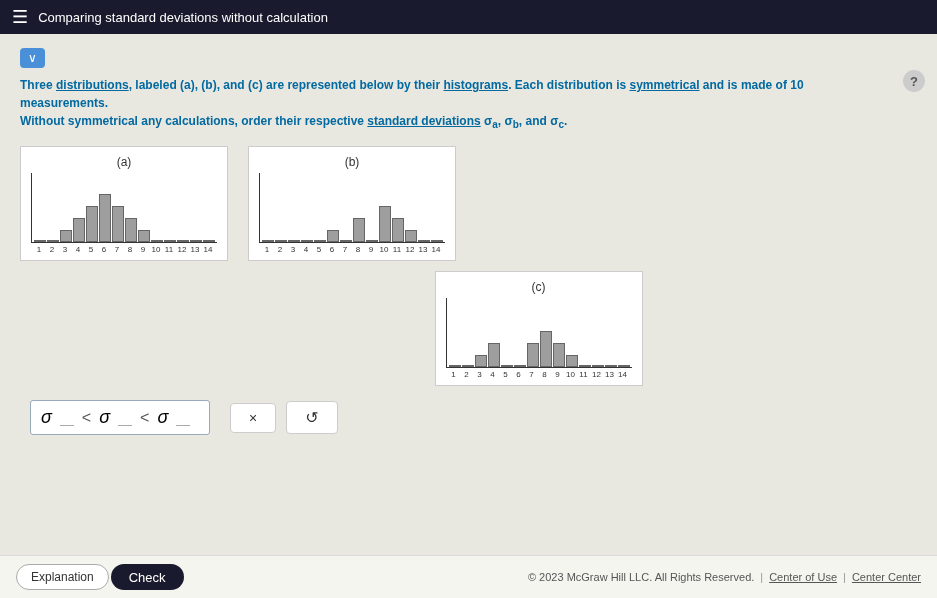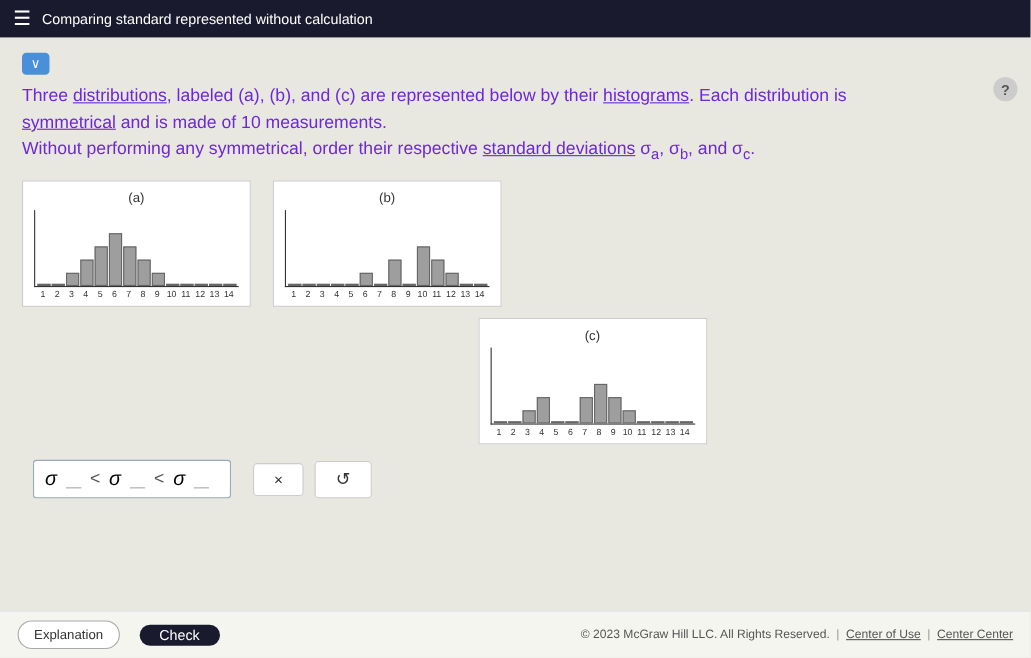--- a/index.html
+++ b/index.html
@@ -36,25 +36,26 @@
       border: none;
       border-radius: 4px;
       padding: 3px 8px;
       font-size: 12px;
       cursor: pointer;
       margin-bottom: 8px;
     }
 
     
     .problem-text {
-      font-size: 16px;
+      font-size: 12px;
       line-height: 1.5;
-      color: #6d28d9;
+      color: #0369a1;
       margin-bottom: 14px;
       max-width: 820px;
+      font-weight: bold;
     }
     .problem-text .underline {
       text-decoration: underline;
     }
 
     
     .histograms-row {
       display: flex;
       gap: 20px;
       margin-bottom: 10px;
@@ -175,22 +176,21 @@
       background: #f5f5f0;
       border-top: 1px solid #ddd;
       padding: 8px 16px;
       display: flex;
       align-items: center;
       justify-content: space-between;
     }
 
     .bottom-left {
       display: flex;
-      gap: 18px;
-      align-items: center;
+      gap: 2px;
     }
 
     .btn-explanation {
       background: white;
       border: 1px solid #aaa;
       border-radius: 20px;
       padding: 5px 14px;
       font-size: 12px;
       cursor: pointer;
       color: #333;
@@ -241,34 +241,34 @@
       font-weight: bold;
       color: #555;
       cursor: pointer;
     }
   </style>
 </head>
 <body>
 
 <div id="top-bar">
   <span style="font-size:18px;cursor:pointer;">☰</span>
-  <span>Comparing standard represented without calculation</span>
+  <span>Comparing standard deviations without calculation</span>
 </div>
 
 <div id="main-content">
 
   
   <button class="chevron-btn">
     <span>∨</span>
   </button>
 
   
   <div class="problem-text">
     <span>Three </span><span class="underline">distributions</span><span>, labeled (a), (b), and (c) are represented below by their </span><span class="underline">histograms</span><span>. Each distribution is </span><span class="underline">symmetrical</span><span> and is made of 10 measurements.</span><br>
-    <span>Without performing any symmetrical, order their respective </span><span class="underline">standard deviations</span><span> σ<sub>a</sub>, σ<sub>b</sub>, and σ<sub>c</sub>.</span>
+    <span>Without symmetrical any calculations, order their respective </span><span class="underline">standard deviations</span><span> σ<sub>a</sub>, σ<sub>b</sub>, and σ<sub>c</sub>.</span>
   </div>
 
   
   <div class="histograms-row">
 
     <div class="histogram-box">
       <div class="histogram-title">(a)</div>
       <div class="histogram-chart">
 
       <div class="bar" style="height: 0px;"></div>

